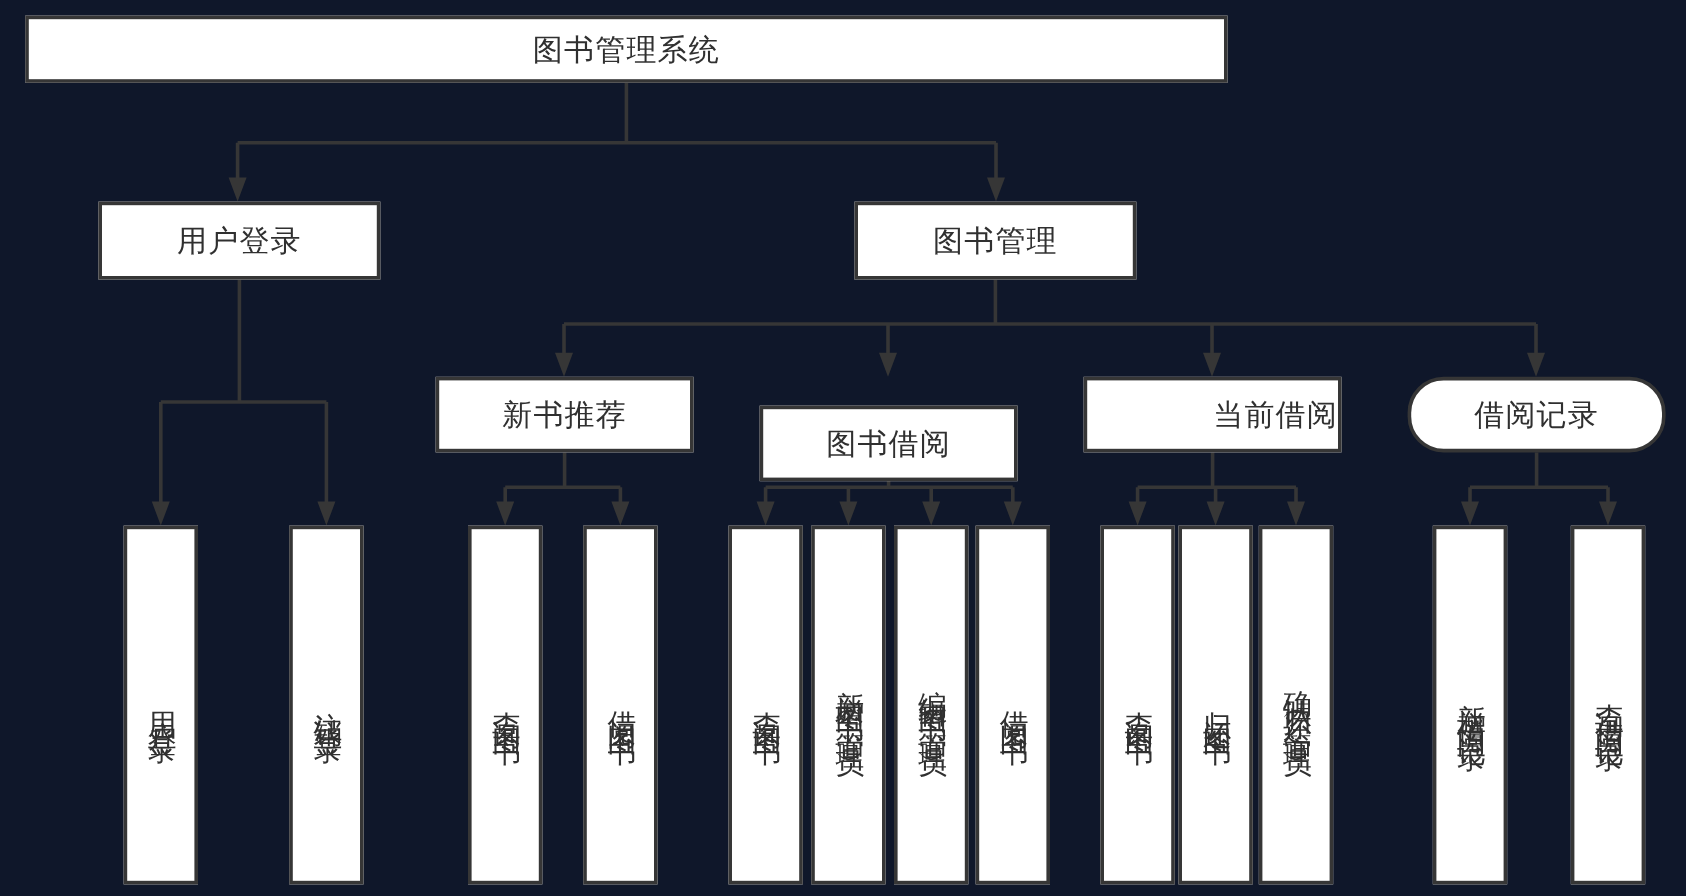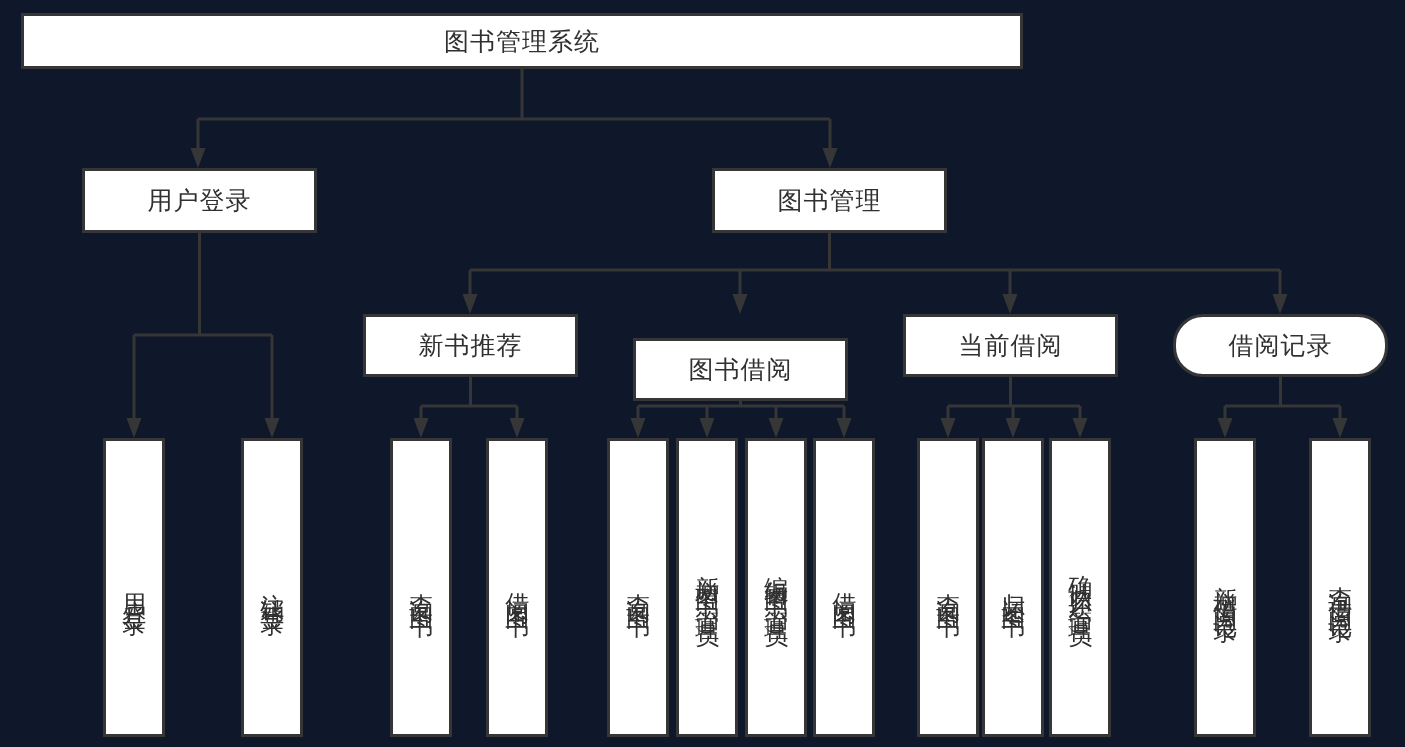--- a/index.html
+++ b/index.html
@@ -95,21 +95,21 @@
   <div class="node h-node" style="left:712px; top:168px; width:235px; height:65px;">
     <span class="lbl">图书管理</span>
   </div>
 
   <div class="node h-node" style="left:363px; top:314px; width:215px; height:63px;">
     <span class="lbl">新书推荐</span>
   </div>
   <div class="node h-node" style="left:633px; top:314px; width:215px; height:63px;margin-top:24px;">
     <span class="lbl">图书借阅</span>
   </div>
-  <div class="node h-node" style="left:903px; top:314px; width:215px; height:63px;">
+  <div class="node h-node" style="left:903px; top:314px; width:215px; height:63px;justify-content:flex-end;">
     <span class="lbl">当前借阅</span>
   </div>
   <div class="node h-node" style="left:1173px; top:314px; width:215px; height:63px;border-radius:30px;">
     <span class="lbl">借阅记录</span>
   </div>
 
   <div class="node v-node" style="left:103px; top:438px; width:62px; height:299px;">
     <span class="lbl">用户登录</span>
   </div>
   <div class="node v-node" style="left:241px; top:438px; width:62px; height:299px;">

